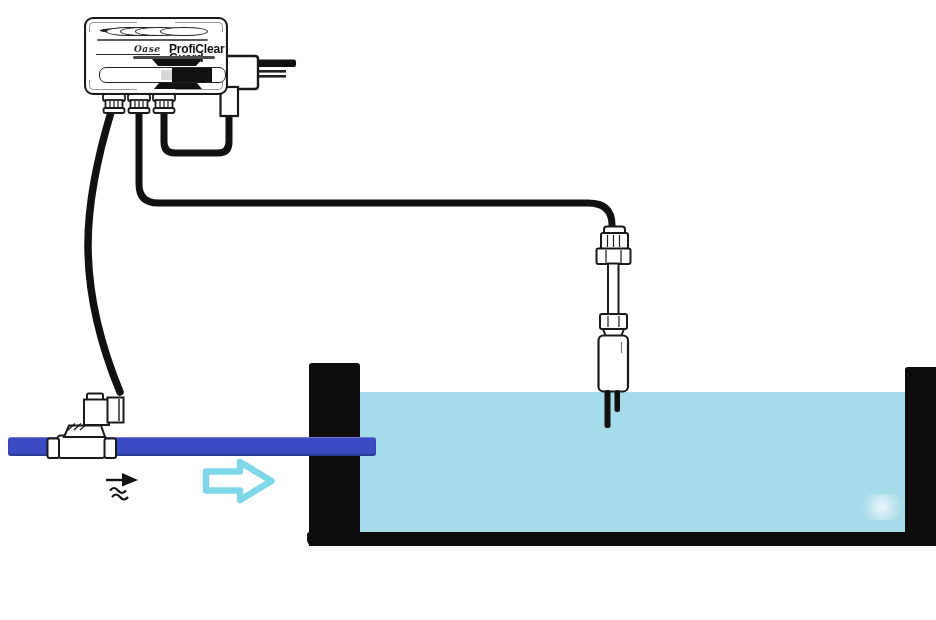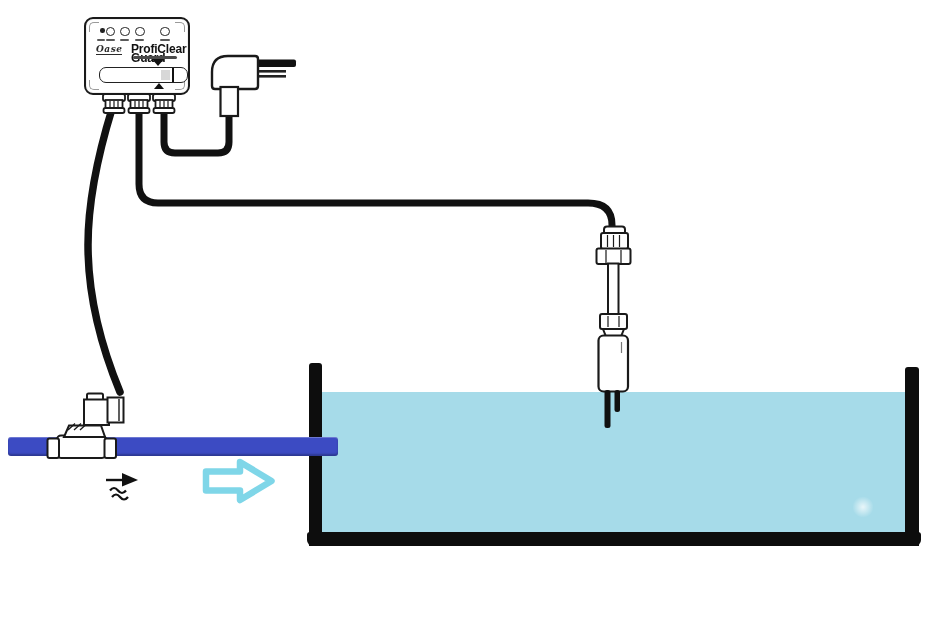--- a/index.html
+++ b/index.html
@@ -1,18 +1,18 @@
 <!DOCTYPE html>
 <html><head>
 <meta charset="utf-8">
 <style>
   html,body{margin:0;padding:0;background:#fff;}
   .stage{position:relative;width:936px;height:620px;background:#fff;overflow:hidden;
          font-family:"Liberation Sans",sans-serif;}
-  .abs{position:absolute;}
+  .abs{position:absolute;padding-left:38px;}
 
   
   .water{left:322px;top:392px;width:583px;height:141px;background:#a6dbe9;}
   .wall{background:#0d0d0d;}
   .wall-left{left:309px;top:363px;width:13px;height:183px;border-radius:3px 3px 0 0;}
   .wall-right{left:905px;top:367px;width:14px;height:179px;border-radius:3px 3px 0 0;}
   .wall-bottom{left:307px;top:532px;width:614px;height:14px;border-radius:3px 3px 6px 6px;}
   .watermark{left:853px;top:494px;width:20px;height:26px;
      background:radial-gradient(circle,rgba(255,255,255,.75) 0%,rgba(255,255,255,0) 65%);}
 

